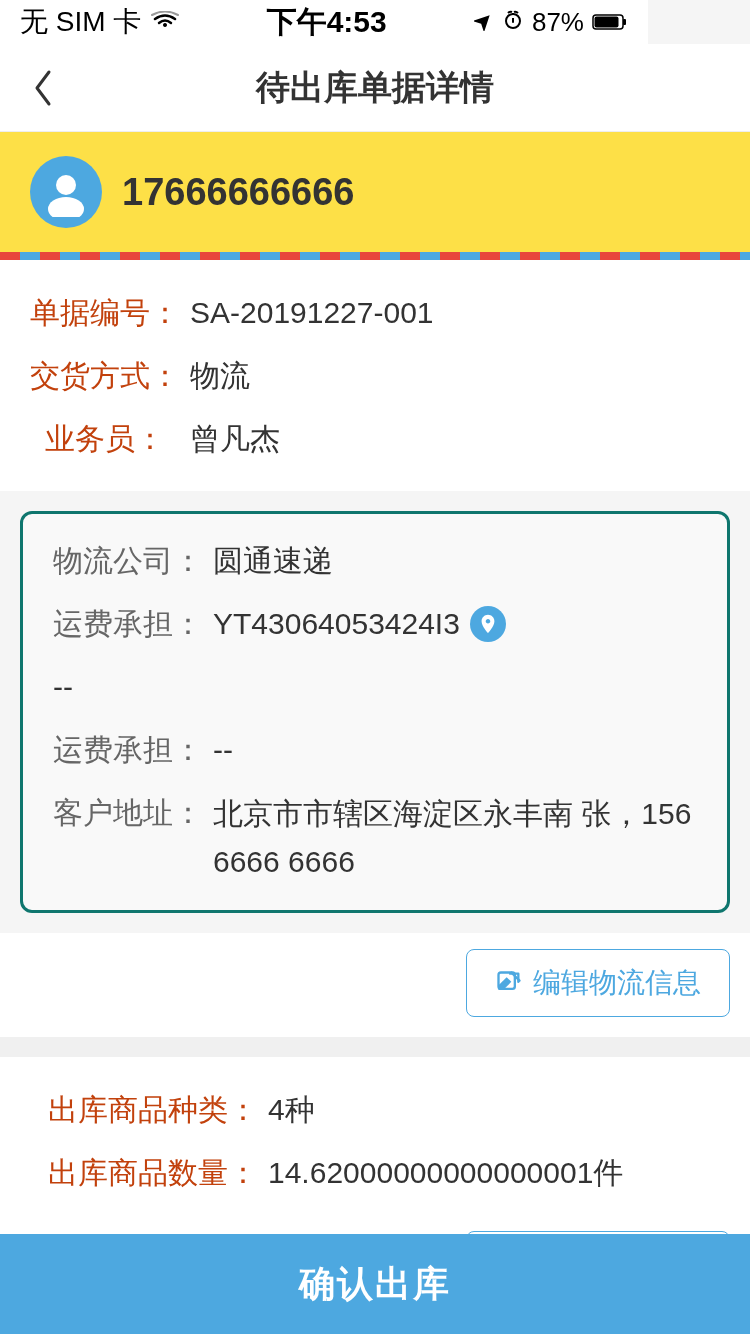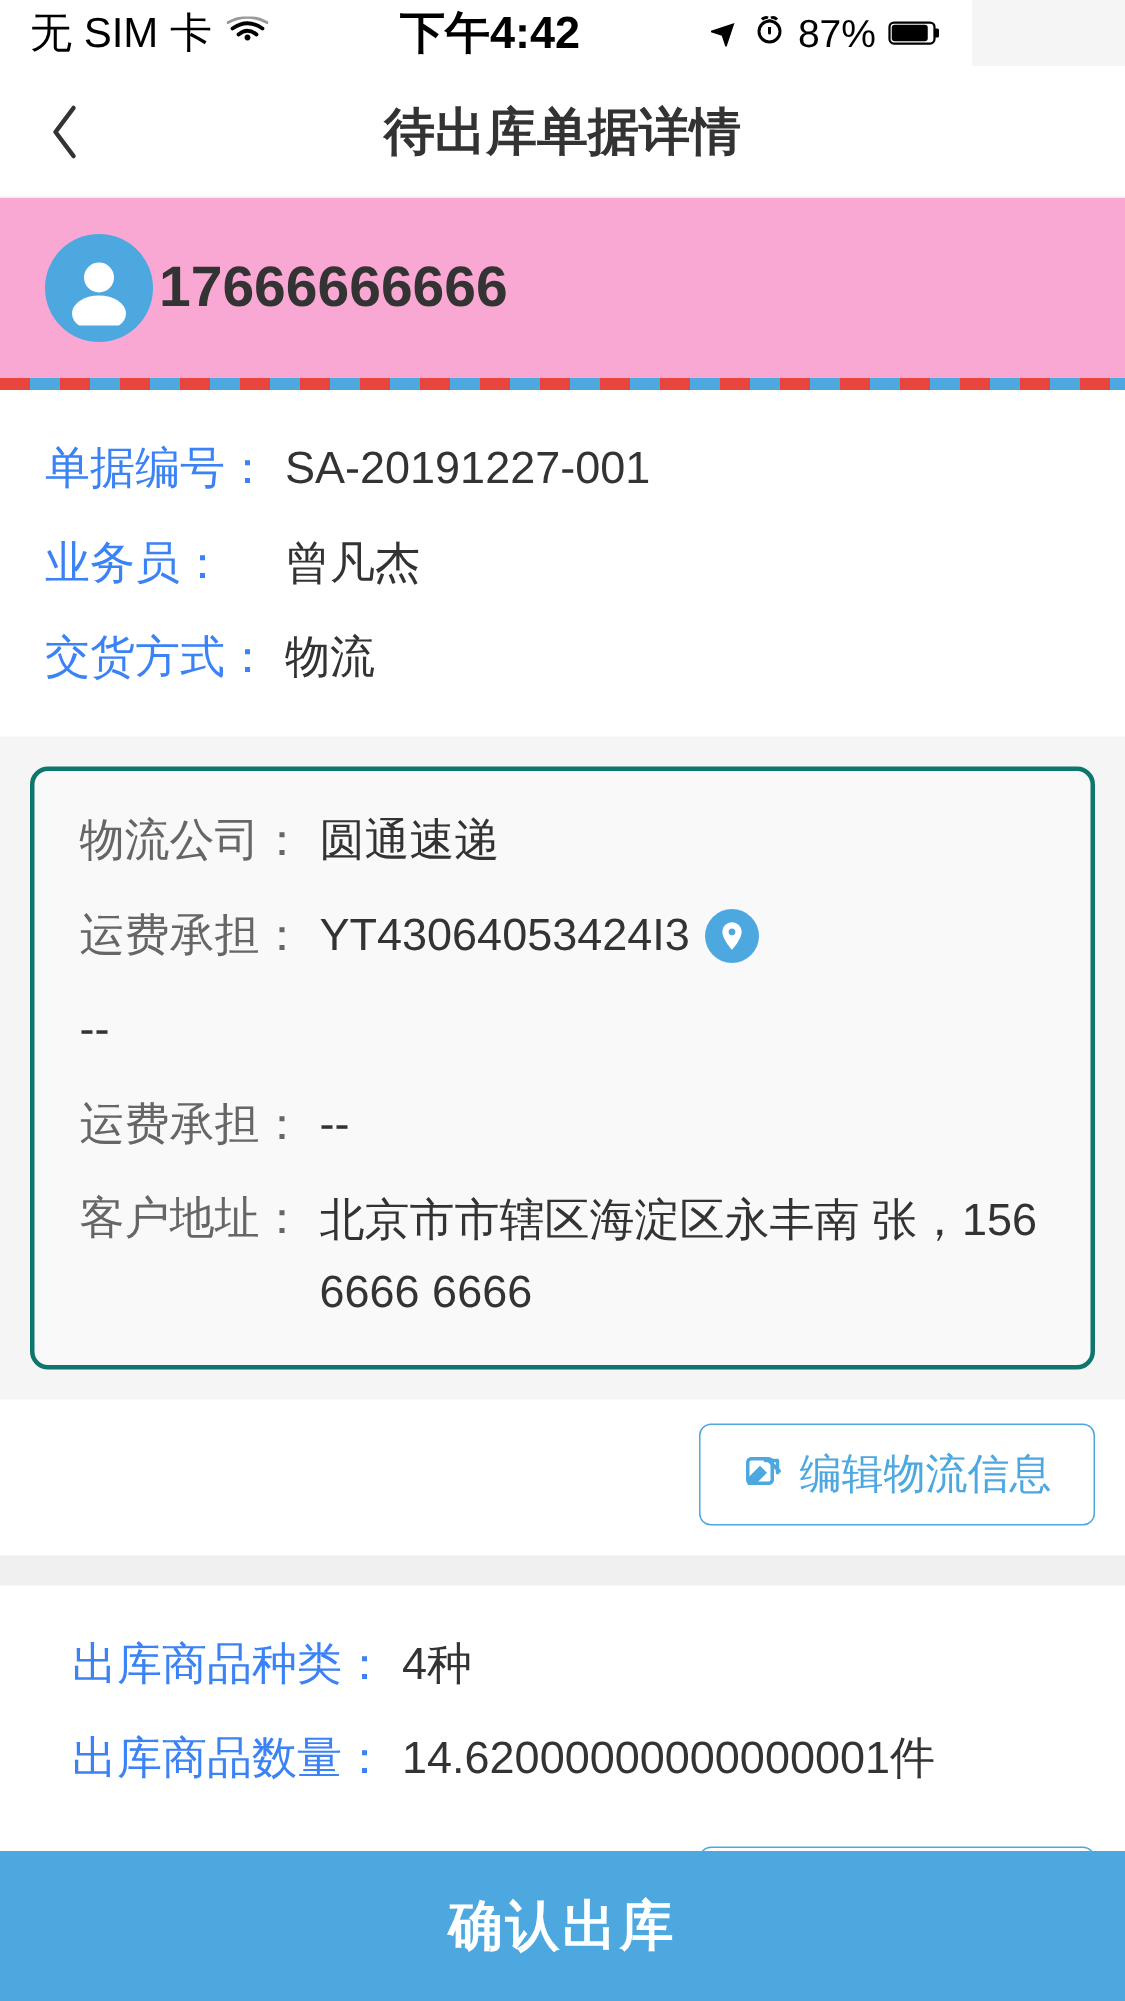--- a/index.html
+++ b/index.html
@@ -73,25 +73,25 @@
       position: absolute;
       left: 50%;
       transform: translateX(-50%);
       font-size: 34px;
       font-weight: 600;
       color: #333;
     }
 
     
     .customer-header {
-      background: #f9a8d4;
+      background: #fde047;
       padding: 24px 30px;
       display: flex;
       align-items: center;
-      gap: 4px;
+      gap: 20px;
       margin-bottom: 0;
     }
     .avatar {
       width: 72px;
       height: 72px;
       border-radius: 50%;
       background: #4da8e0;
       display: flex;
       align-items: center;
       justify-content: center;
@@ -127,23 +127,23 @@
     }
     .info-row {
       display: flex;
       align-items: flex-start;
       margin-bottom: 18px;
       font-size: 30px;
       line-height: 1.5;
     }
     .info-row:last-child { margin-bottom: 0; }
     .info-label {
-      color: #3b82f6;
+      color: #c2410c;
       min-width: 160px;
-      text-align: left;
+      text-align: center;
       padding-right: 10px;
       flex-shrink: 0;
     }
     .info-value {
       color: #333;
       flex: 1;
     }
 
     
     .logistics-section {
@@ -293,21 +293,21 @@
 
     <span>
       <svg viewBox="0 0 28 20" width="28" height="20">
         <path d="M14 16 a2 2 0 1 1 0.001 0Z" fill="#000"></path>
         <path d="M8 12 Q14 7 20 12" stroke="#000" stroke-width="2.5" fill="none" stroke-linecap="round"></path>
         <path d="M4 8 Q14 1 24 8" stroke="#000" stroke-width="2.5" fill="none" stroke-linecap="round"></path>
         <path d="M1 4 Q14 -3 27 4" stroke="#000" stroke-width="2" fill="none" stroke-linecap="round" opacity="0.4"></path>
       </svg>
     </span>
   </div>
-  <div class="status-center">下午4:42</div>
+  <div class="status-center">下午4:53</div>
   <div class="status-right">
 
     <span>
       <svg viewBox="0 0 20 20" width="20" height="20" fill="none">
         <path d="M10 2 L18 18 L10 14 L2 18 Z" fill="#000" transform="rotate(45,10,10)"></path>
       </svg>
     </span>
 
     <span>
       <svg viewBox="0 0 22 22" width="22" height="22" fill="none">
@@ -353,26 +353,26 @@
   </div>
 
   <div class="dashed-divider"></div>
 
   <div class="info-section">
     <div class="info-row">
       <span class="info-label">单据编号：</span>
       <span class="info-value">SA-20191227-001</span>
     </div>
     <div class="info-row">
+      <span class="info-label">交货方式：</span>
+      <span class="info-value">物流</span>
+    </div>
+    <div class="info-row">
       <span class="info-label">业务员：</span>
       <span class="info-value">曾凡杰</span>
-    </div>
-    <div class="info-row">
-      <span class="info-label">交货方式：</span>
-      <span class="info-value">物流</span>
     </div>
   </div>
 
   <div class="logistics-section">
     <div class="logistics-row">
       <span class="logistics-label">物流公司：</span>
       <span class="logistics-value">圆通速递</span>
     </div>
     <div class="logistics-row">
       <span class="logistics-label">运费承担：</span>

